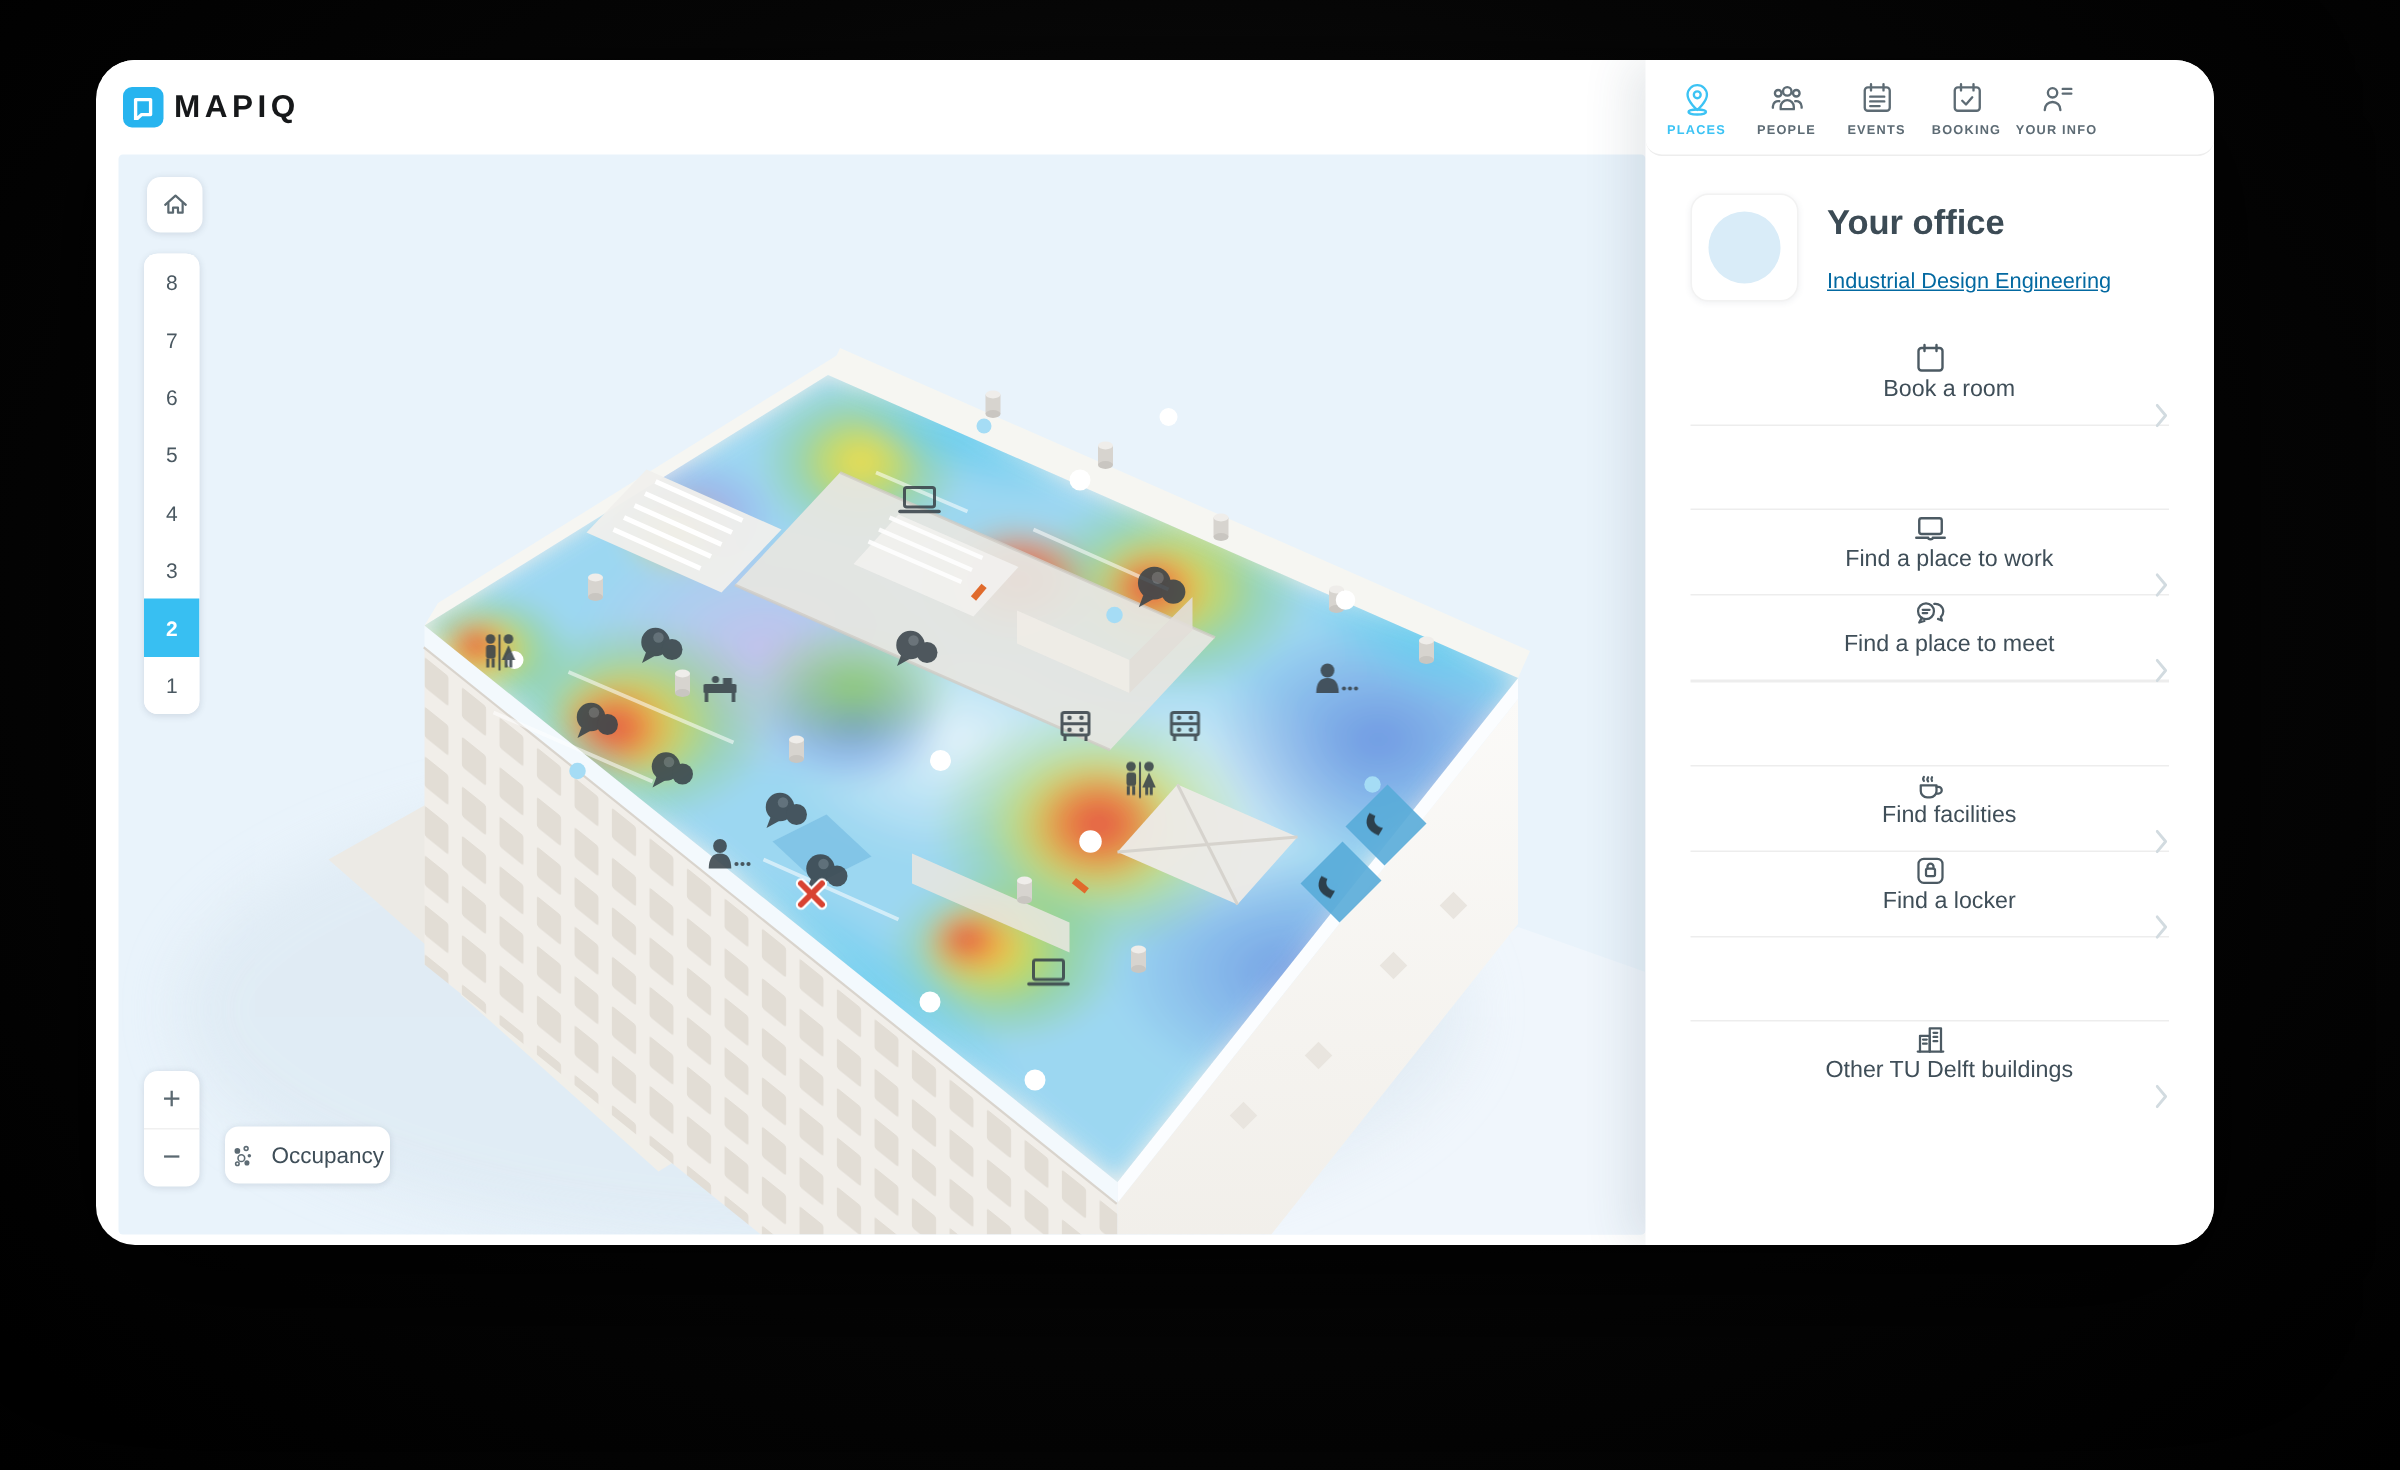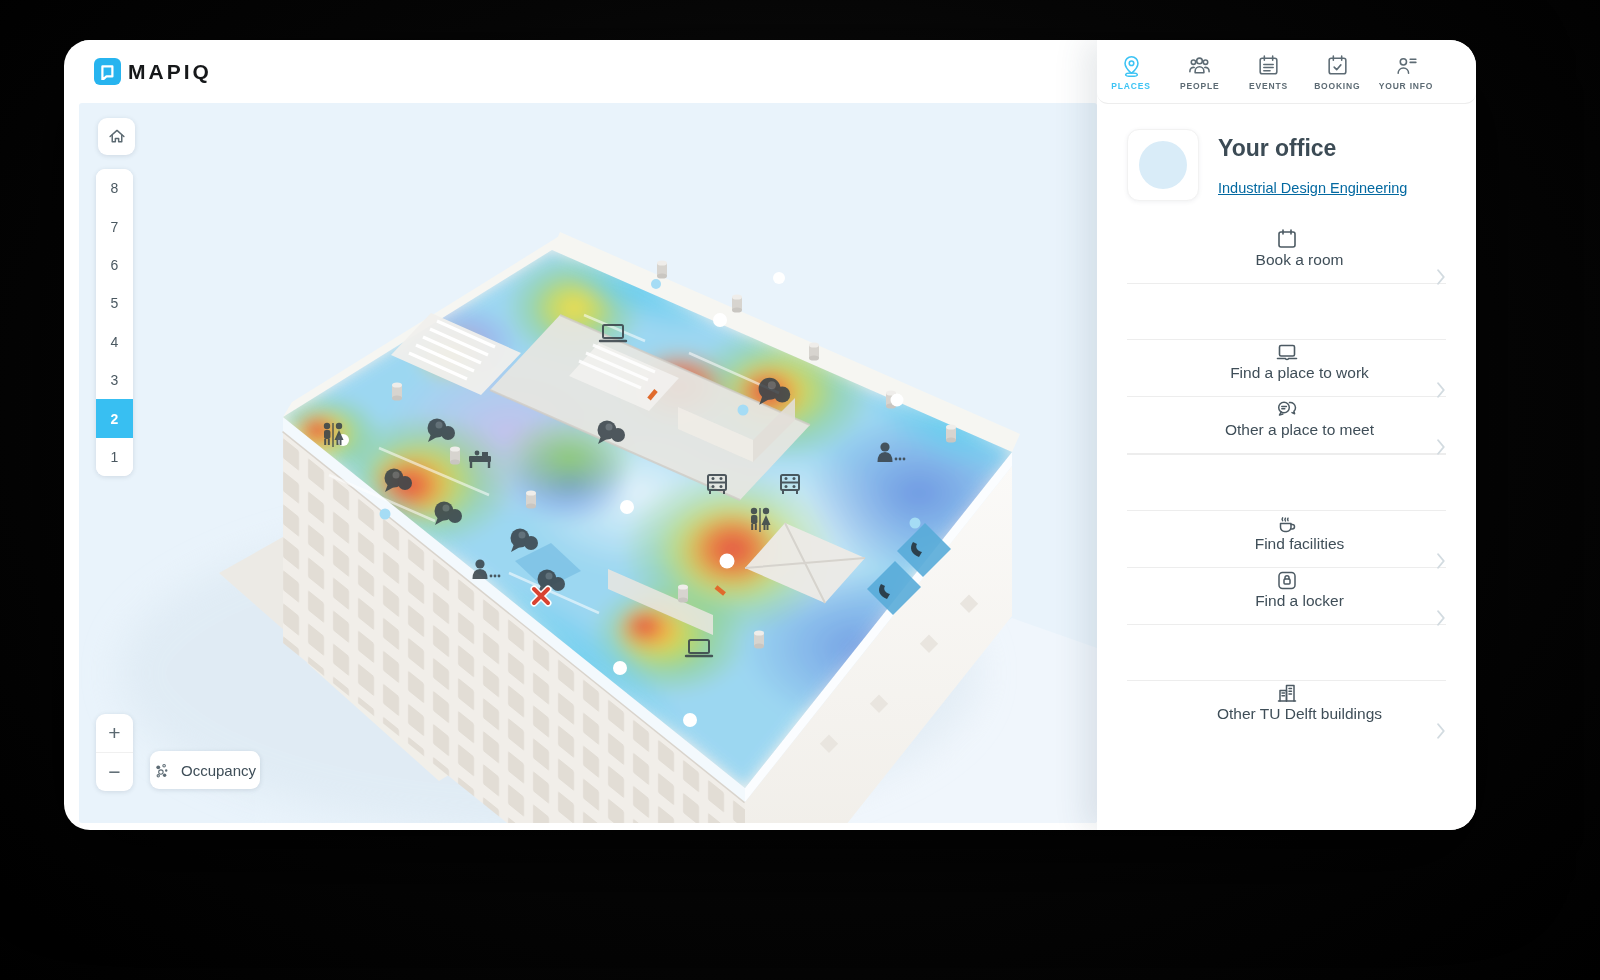--- a/index.html
+++ b/index.html
@@ -9,21 +9,21 @@
     font-family:"Liberation Sans", sans-serif;
     position:relative;overflow:hidden;
     -webkit-font-smoothing:antialiased;
   }
   .window{
     position:absolute;left:64px;top:40px;width:1412px;height:790px;
     background:#ffffff;border-radius:26px;overflow:hidden;
     box-shadow:0 30px 90px rgba(0,0,0,.85);
   }
   
-  .topbar{position:absolute;left:16px;top:0;width:1184px;height:63px;background:#fff;display:flex;align-items:center;}
+  .topbar{position:absolute;left:4px;top:0;width:1184px;height:63px;background:#fff;display:flex;align-items:center;}
   .brand{display:flex;align-items:center;margin-left:14px;}
   .brand-badge{width:27px;height:27px;border-radius:6px;background:#27b4ef;display:flex;align-items:center;justify-content:center;}
   .brand-text{font-size:21px;font-weight:700;letter-spacing:3px;color:#16181a;margin-left:7px;}
   
   .map-area{
     position:absolute;left:15px;top:63px;width:1018px;height:720px;
     background:#e9f3fb;border-radius:3px;overflow:hidden;
   }
   .map-svg{position:absolute;left:0;top:0;}
   .ctl{
@@ -37,21 +37,21 @@
   .zoomctl{left:17px;top:611px;width:37px;overflow:hidden;}
   .zoom-btn{height:38px;display:flex;align-items:center;justify-content:center;font-size:21px;color:#5b6971;cursor:pointer;}
   .zoom-btn:first-child{border-bottom:1px solid #f0f0f0;}
   .occupancy-btn{left:71px;top:648px;height:38px;display:flex;align-items:center;padding:0 4px;cursor:pointer;}
   .occupancy-label{font-size:15px;color:#3f4e58;margin-left:10px;}
   
   .panel{
     position:absolute;right:0;top:0;width:379px;height:790px;background:#fff;
     box-shadow:-12px 0 30px rgba(50,70,90,.12);
   }
-  .tabs{height:63px;border-bottom:1px solid #ededed;display:flex;justify-content:space-between;align-items:center;padding:0 40px 0 4px;border-radius:11px;}
+  .tabs{height:63px;border-bottom:1px solid #ededed;display:flex;justify-content:flex-start;align-items:center;padding:0 40px 0 4px;border-radius:11px;}
   .tab{display:flex;flex-direction:column;align-items:center;min-width:60px;cursor:pointer;color:#5d6b74;}
   .tab .tab-label{font-size:8.5px;letter-spacing:.8px;margin-top:3px;font-weight:600;}
   .tab.active{color:#3cc3f4;}
   .panel-content{padding:0 30px;}
   .office-card{display:flex;align-items:center;margin-top:25px;cursor:pointer;}
   .office-avatar{width:70px;height:70px;border-radius:12px;background:#fff;border:1px solid #f2f2f2;box-shadow:0 1px 4px rgba(60,80,100,.08);display:flex;align-items:center;justify-content:center;}
   .office-avatar .circle{width:48px;height:48px;border-radius:50%;background:#d9ecf8;}
   .office-text{margin-left:19px;}
   .office-title{font-size:23px;font-weight:700;color:#3c4b55;}
   .office-subtitle{font-size:14.5px;color:#0369a1;margin-top:18px;text-decoration:underline;}
@@ -498,21 +498,21 @@
 
         <div class="menu-row">
           <span class="menu-icon">
             <svg width="24" height="24" viewBox="0 0 24 24" fill="none" stroke="currentColor" stroke-width="1.5" stroke-linecap="round" stroke-linejoin="round">
               <path d="M14.5 5.6 a5.2 5.2 0 0 1 6 5.1 c0 1.5-.6 2.7-1.6 3.6 l.7 2.4 -2.6-1.1"></path>
               <circle cx="9" cy="10.5" r="5.3"></circle>
               <path d="M6.2 14.8 L4.5 18 l3.4-1"></path>
               <path d="M6.8 9.5 h4.6 M6.8 11.7 h3"></path>
             </svg>
           </span>
-          <span class="menu-label">Other a place to meet</span>
+          <span class="menu-label">Find a place to meet</span>
           <span class="menu-chevron">
             <svg width="9" height="16" viewBox="0 0 8 14">
                 <polyline points="1,1 6,7 1,13" fill="none" stroke="#d2dbe0" stroke-width="1.7" stroke-linecap="round" stroke-linejoin="round"></polyline>
               </svg>
           </span>
         </div>
         <div class="divider"></div>
 
         <div class="divider"></div>
         <div class="group-gap"></div>

